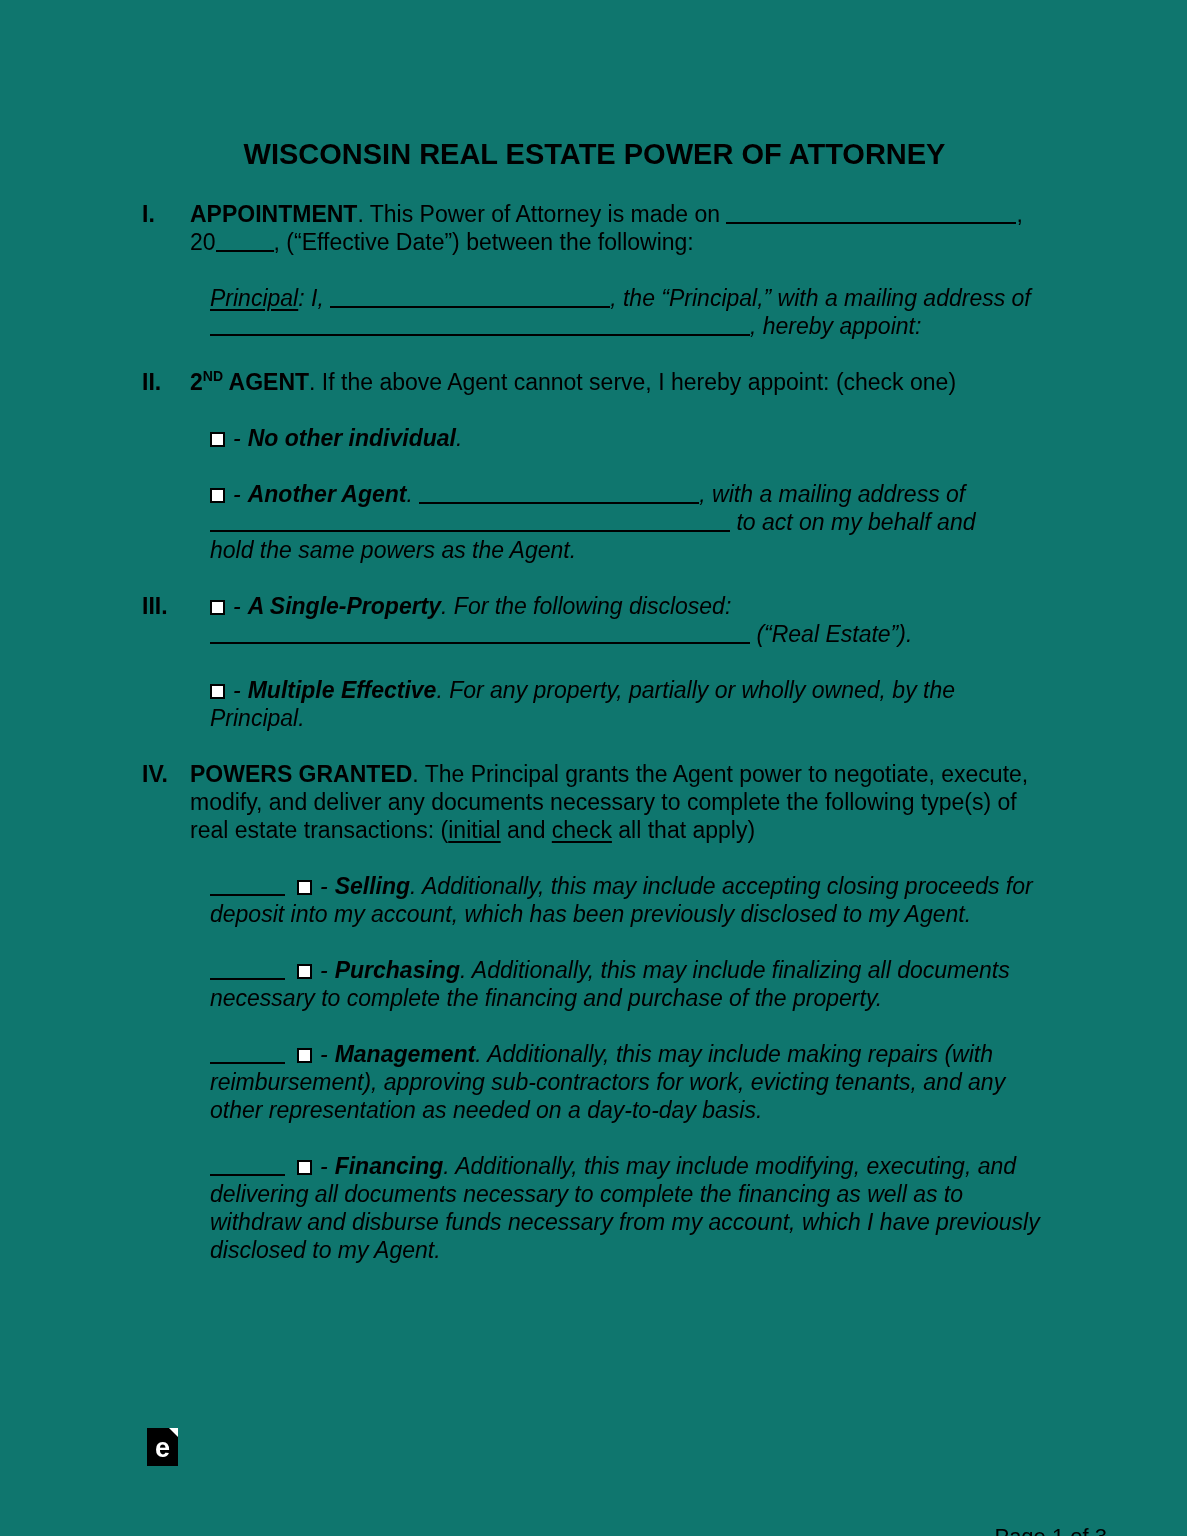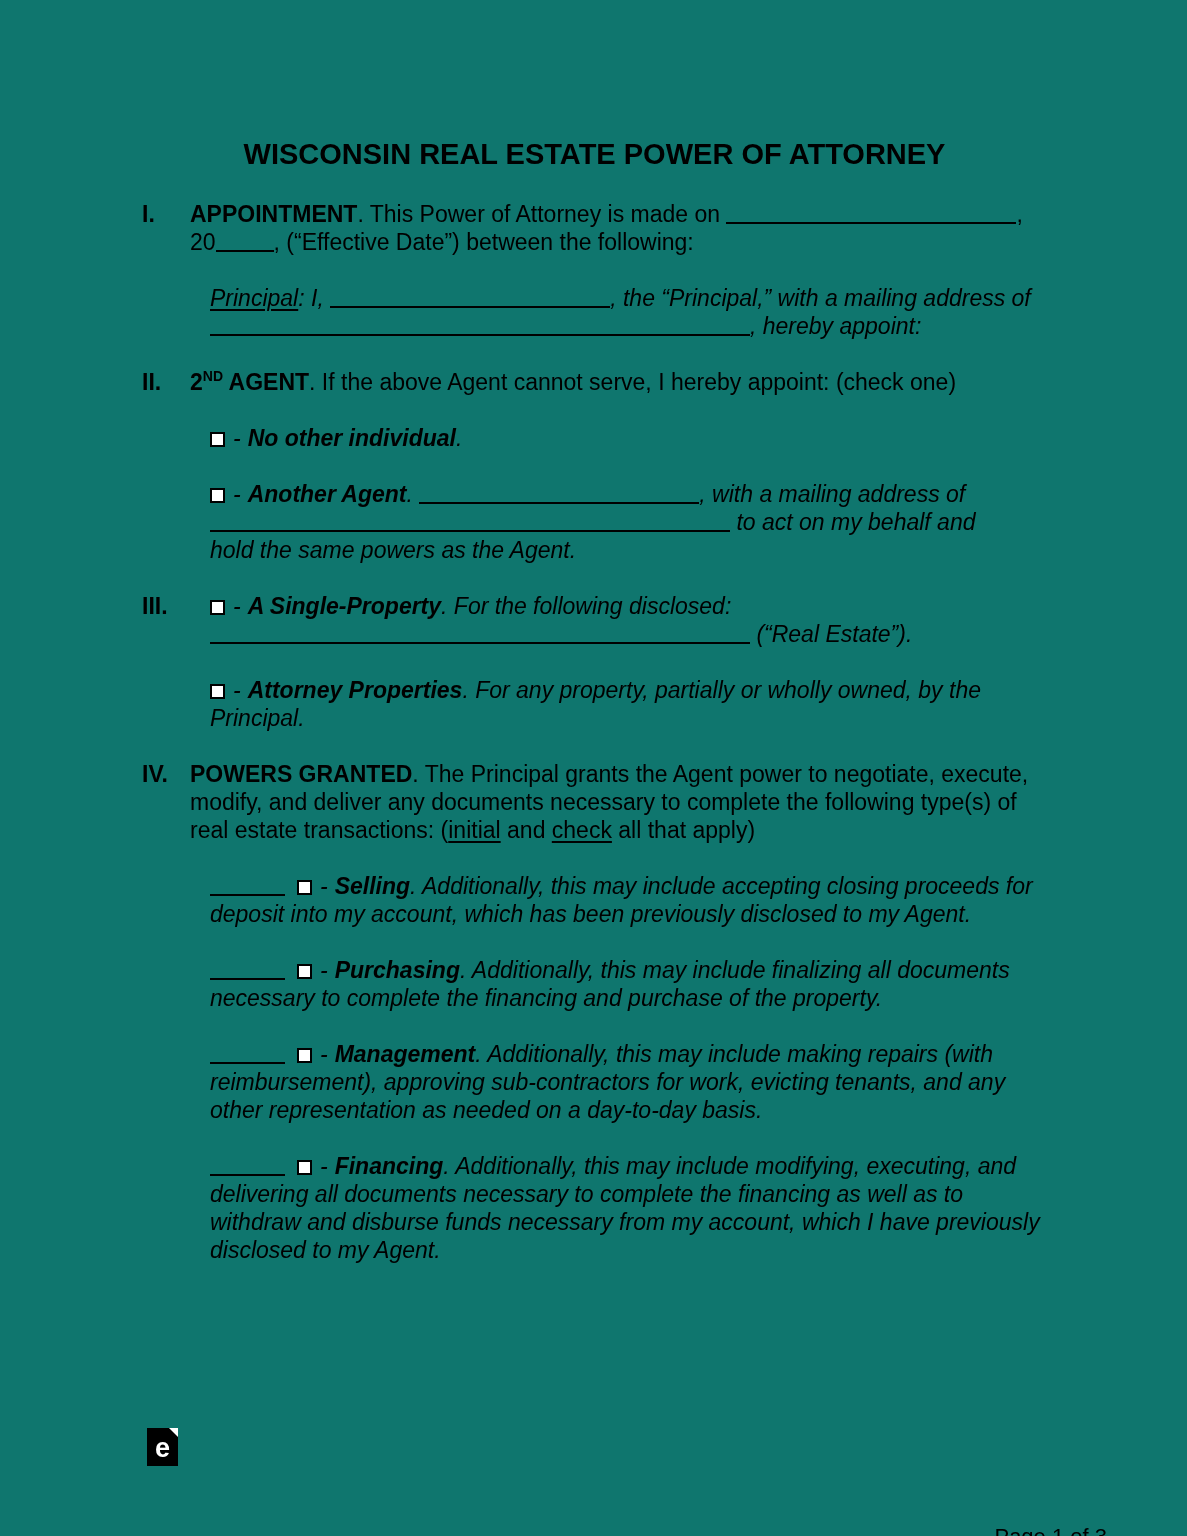--- a/index.html
+++ b/index.html
@@ -135,21 +135,21 @@
       </div>
     </div>
 
     <div class="section">
       <div class="numeral">III.</div>
       <div>
 
         <p class="para indent"><span class="checkbox"></span><span class="dash">-</span><b>A Single-Property</b><span>. For the following disclosed:</span><br>
         <span class="blank w540"></span><span> (“Real Estate”).</span></p>
 
-        <p class="para indent"><span class="checkbox"></span><span class="dash">-</span><b>Attorney Properties</b><span>. For any property, partially or wholly owned, by the Principal.</span></p>
+        <p class="para indent"><span class="checkbox"></span><span class="dash">-</span><b>Multiple Effective</b><span>. For any property, partially or wholly owned, by the Principal.</span></p>
       </div>
     </div>
 
     <div class="section">
       <div class="numeral">IV.</div>
       <div>
         <p class="para"><b>POWERS GRANTED</b><span>. The Principal grants the Agent power to negotiate, execute, modify, and deliver any documents necessary to complete the following type(s) of real estate transactions: (</span><span class="u">initial</span><span> and </span><span class="u">check</span><span> all that apply)</span></p>
 
         <p class="para indent"><span class="blank w75"></span><span class="checkbox"></span><span class="dash">-</span><b>Selling</b><span>. Additionally, this may include accepting closing proceeds for deposit into my account, which has been previously disclosed to my Agent.</span></p>
 

